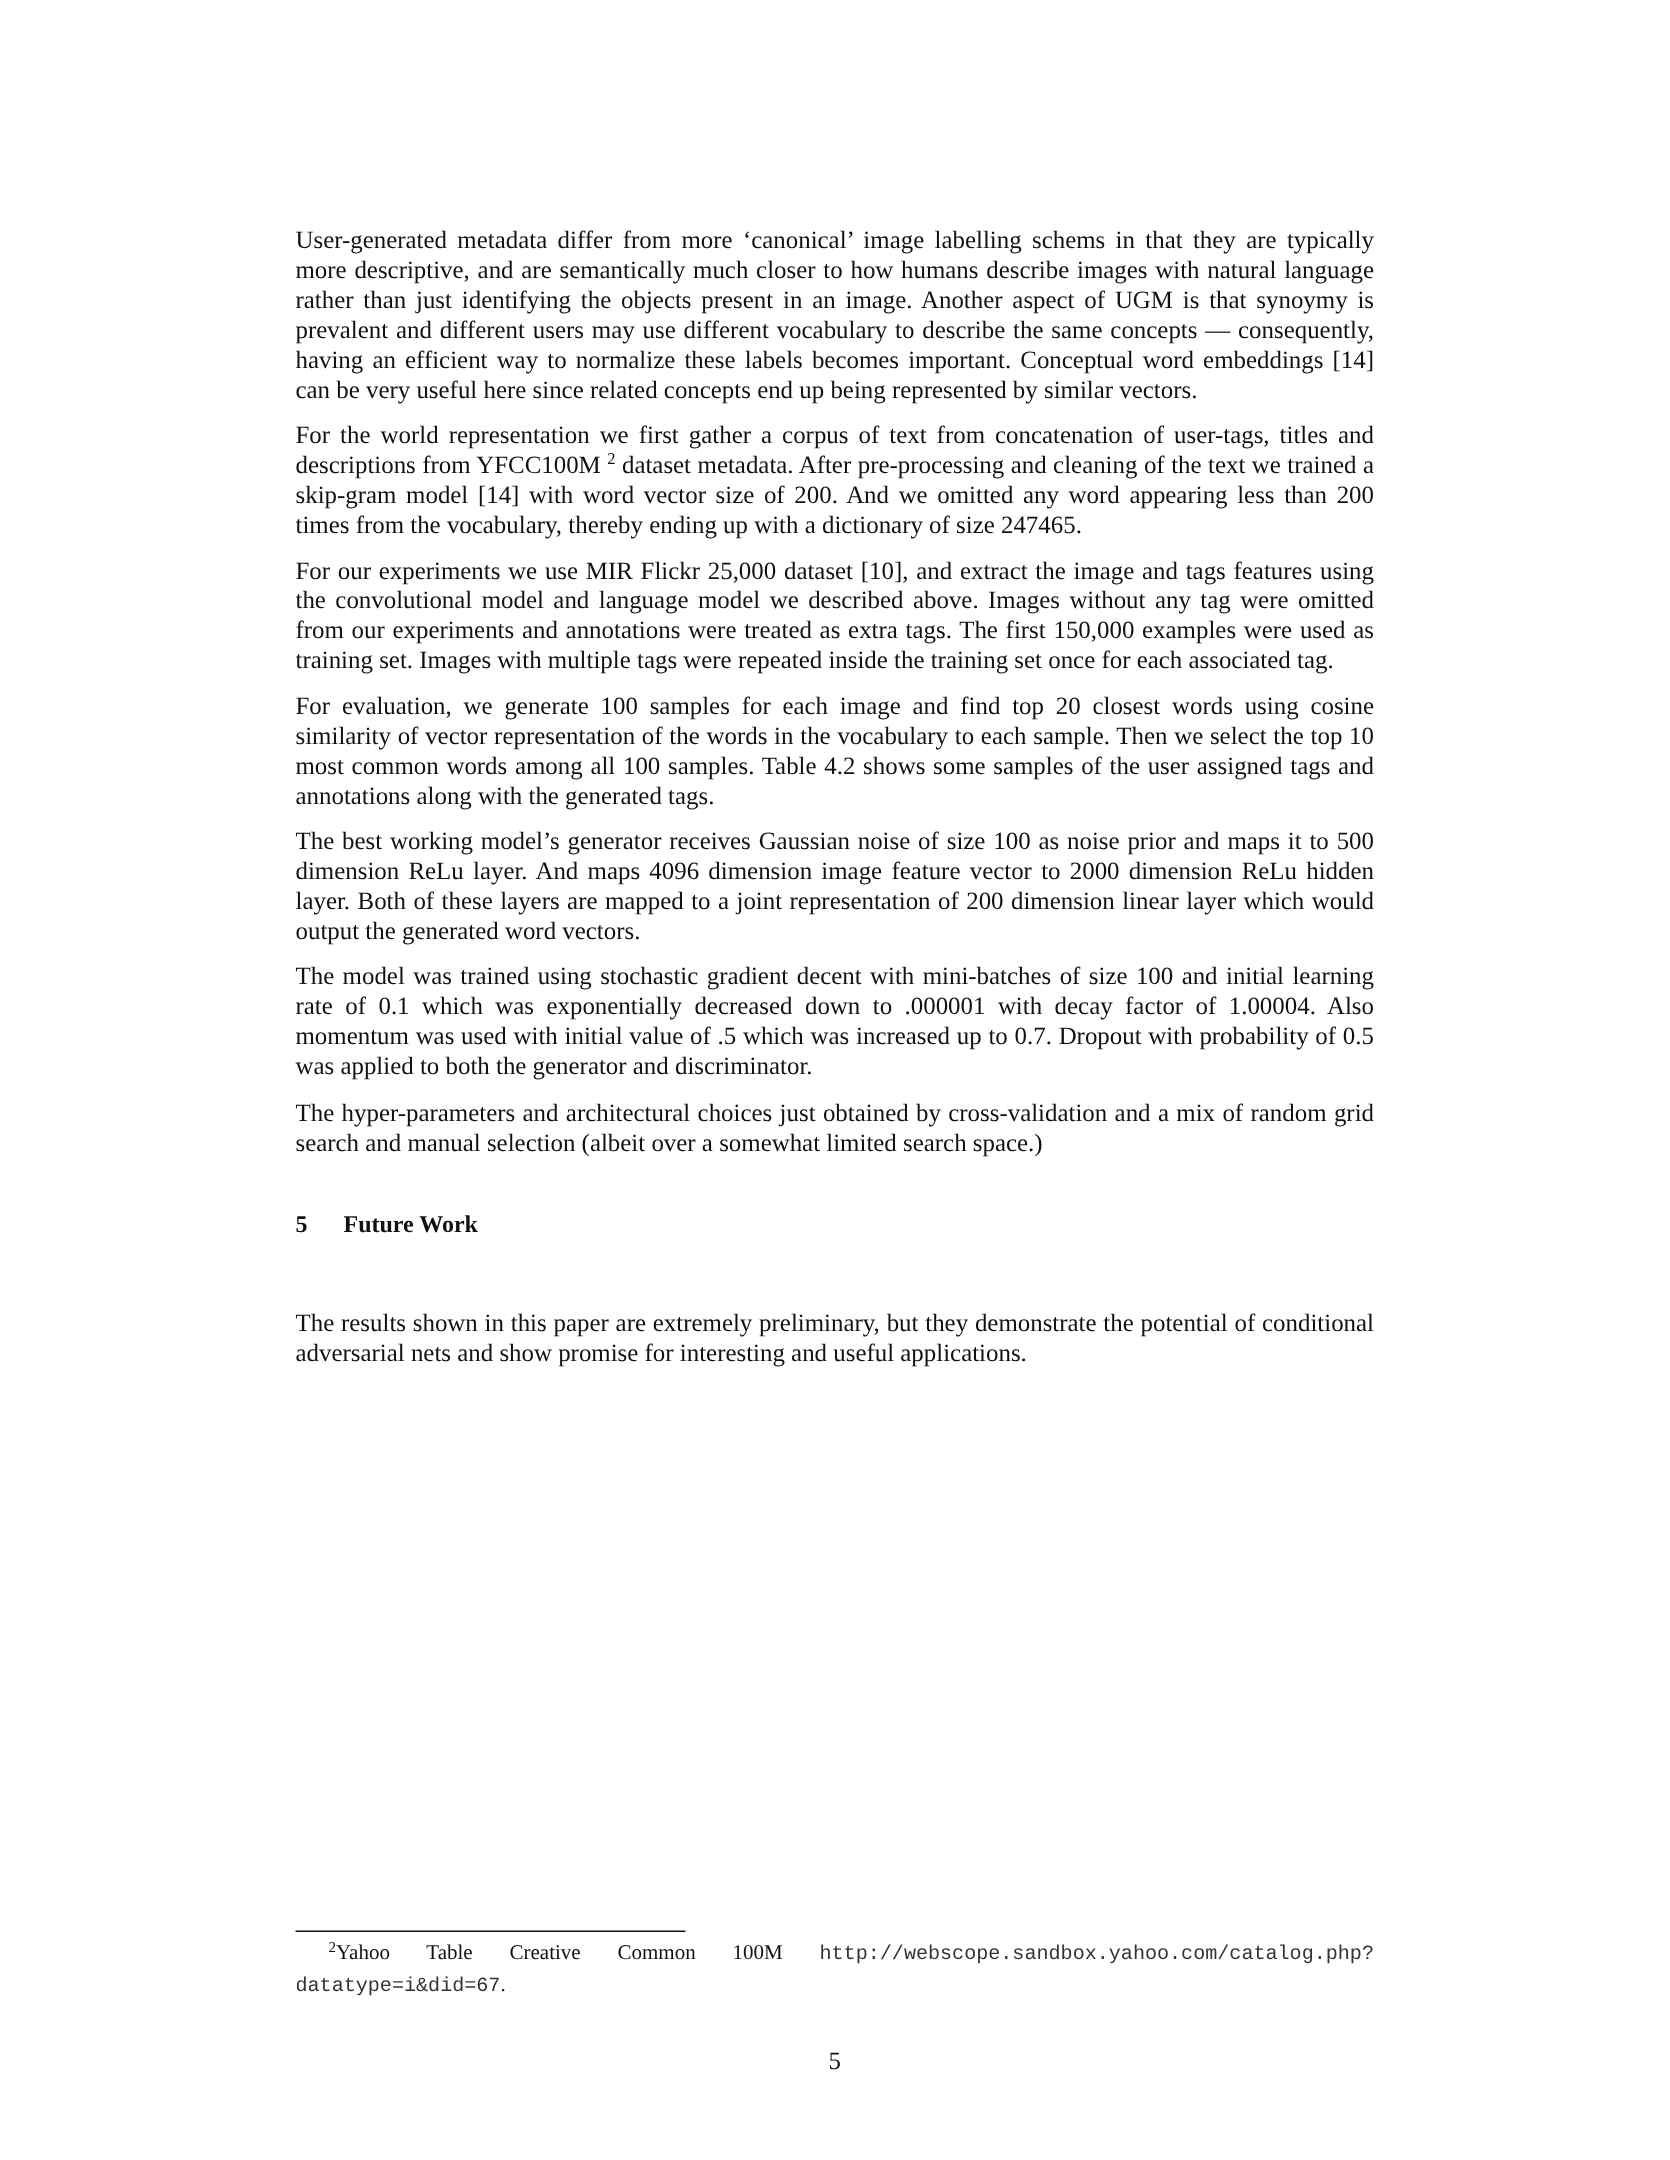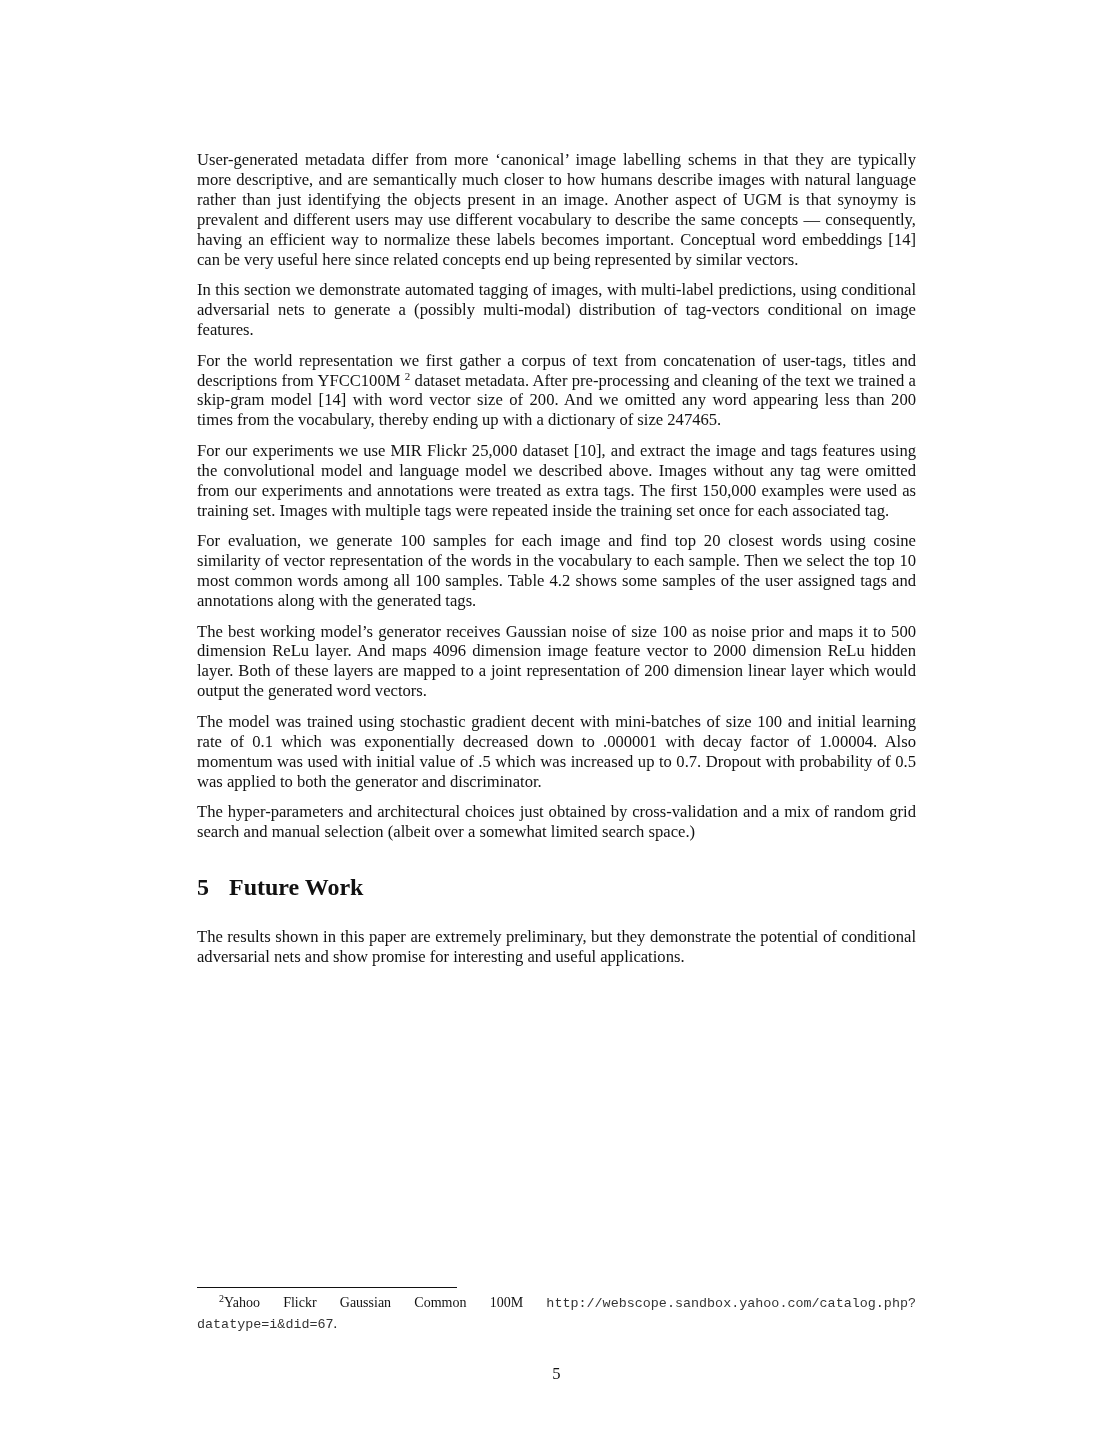--- a/index.html
+++ b/index.html
@@ -24,30 +24,30 @@
     .para {
       margin: 0 0 10.5px 0;
       font-size: 16.6px;
       line-height: 19.95px;
       text-align: justify;
       hyphens: manual;
       font-family: Liberation Serif, serif;
     }
     .section-heading {
       margin: 33px 0 0 0;
-      font-size: 24px;
+      font-size: 16px;
       font-weight: bold;
       line-height: 24px;
     }
     .section-heading .num {
       display: inline-block;
       width: 32px;
     }
     .section-body {
-      margin-top: 28px;
+      margin-top: 43px;
     }
     .sup {
       font-size: 11px;
       vertical-align: 6px;
       line-height: 0;
     }
     .footnote-rule {
       position: absolute;
       left: 197px;
       top: 1287px;
@@ -83,31 +83,30 @@
       text-align: center;
       font-size: 16.6px;
       line-height: 20px;
     }
   </style>
 </head>
 <body>
 
 <div class="page">
   <p class="para">User-generated metadata differ from more ‘canonical’ image labelling schems in that they are typ­ically more descriptive, and are semantically much closer to how humans describe images with natural language rather than just identifying the objects present in an image.  Another aspect of UGM is that synoymy is prevalent and different users may use different vocabulary to describe the same concepts — consequently, having an efficient way to normalize these labels becomes impor­tant. Conceptual word embeddings [14] can be very useful here since related concepts end up being represented by similar vectors.</p>
-  <p class="para">In this section we demonstrate automated tagging of images, with multi-label predictions, using con­ditional adversarial nets to generate a (possibly multi-modal) distribution of tag-vectors conditional on image features.</p>
   <p class="para"><span>For the world representation we first gather a corpus of text from concatenation of user-tags, titles and descriptions from YFCC100M </span><span class="sup">2</span><span> dataset metadata.  After pre-processing and cleaning of the text we trained a skip-gram model [14] with word vector size of 200.  And we omitted any word appearing less than 200 times from the vocabulary, thereby ending up with a dictionary of size 247465.</span></p>
   <p class="para">For our experiments we use MIR Flickr 25,000 dataset [10], and extract the image and tags features using the convolutional model and language model we described above.  Images without any tag were omitted from our experiments and annotations were treated as extra tags.  The first 150,000 examples were used as training set. Images with multiple tags were repeated inside the training set once for each associated tag.</p>
   <p class="para">For evaluation, we generate 100 samples for each image and find top 20 closest words using cosine similarity of vector representation of the words in the vocabulary to each sample.  Then we select the top 10 most common words among all 100 samples. Table 4.2 shows some samples of the user assigned tags and annotations along with the generated tags.</p>
   <p class="para">The best working model’s generator receives Gaussian noise of size 100 as noise prior and maps it to 500 dimension ReLu layer.  And maps 4096 dimension image feature vector to 2000 dimension ReLu hidden layer. Both of these layers are mapped to a joint representation of 200 dimension linear layer which would output the generated word vectors.</p>
   <p class="para">The model was trained using stochastic gradient decent with mini-batches of size 100 and ini­tial learning rate of 0.1 which was exponentially decreased down to .000001 with decay factor of 1.00004. Also momentum was used with initial value of .5 which was increased up to 0.7. Dropout with probability of 0.5 was applied to both the generator and discriminator.</p>
   <p class="para">The hyper-parameters and architectural choices just obtained by cross-validation and a mix of random grid search and manual selection (albeit over a somewhat limited search space.)</p>
 
   <h2 class="section-heading"><span class="num">5</span><span>Future Work</span></h2>
 
   <div class="section-body">
     <p class="para">The results shown in this paper are extremely preliminary, but they demonstrate the potential of conditional adversarial nets and show promise for interesting and useful applications.</p>
   </div>
 </div>
 
 <div class="footnote-rule"></div>
-<div class="footnote"><span class="fn-mark">2</span><span>Yahoo Flickr Gaussian Common 100M </span><span class="url">http://webscope.sandbox.yahoo.com/catalog.php?datatype=i&amp;did=67</span><span>.</span></div>
+<div class="footnote"><span class="fn-mark">2</span><span>Yahoo Table Creative Common 100M </span><span class="url">http://webscope.sandbox.yahoo.com/catalog.php?datatype=i&amp;did=67</span><span>.</span></div>
 
 <div class="page-number">5</div>
 
 </body></html>

